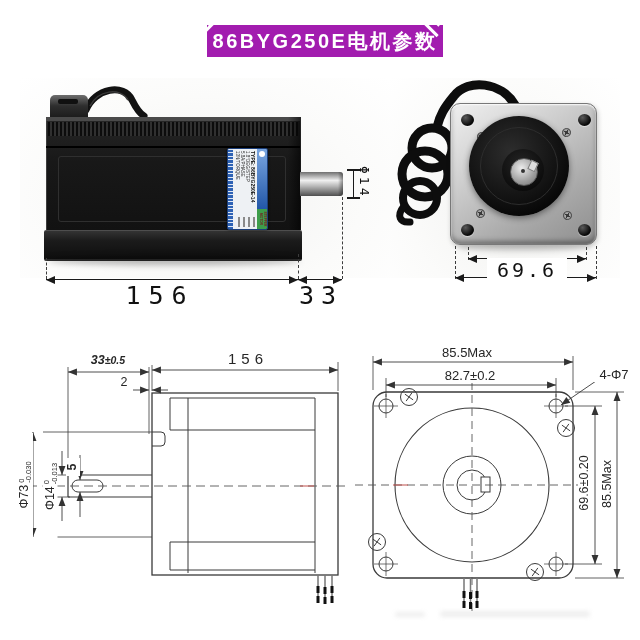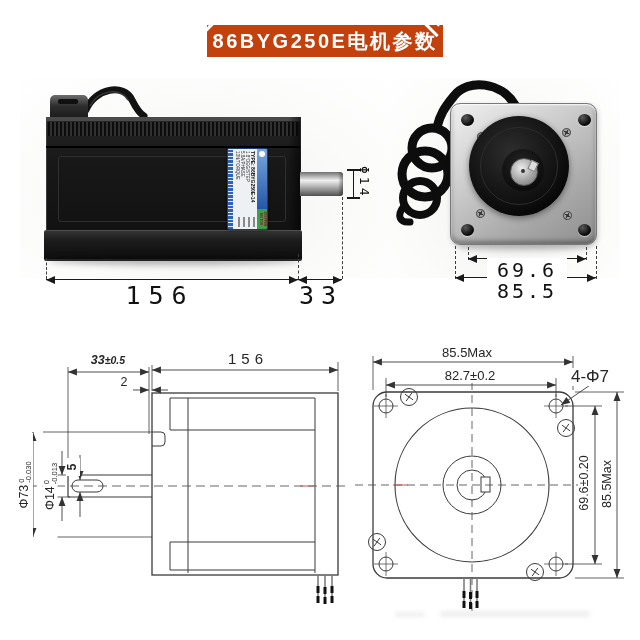--- a/index.html
+++ b/index.html
@@ -1,21 +1,21 @@
 <!DOCTYPE html>
 <html><head>
 <meta charset="utf-8">
 <style>
   html,body{margin:0;padding:0;background:#fff;}
   #canvas{position:relative;width:640px;height:640px;background:#fff;overflow:hidden;
           font-family:"Liberation Sans",sans-serif;}
   .abs{position:absolute;}
 
   
-  .banner{left:207px;top:25px;width:236px;height:32px;background:#c2410c;
+  .banner{left:207px;top:25px;width:236px;height:32px;background:#a21caf;
           display:flex;align-items:center;justify-content:center;z-index:5;}
   .banner-text{color:#fff;font-size:20px;font-weight:bold;letter-spacing:2.5px;white-space:nowrap;}
   .stripe{background:#fff;z-index:6;}
 
   
   .backdrop{background:radial-gradient(ellipse at 50% 60%, #f2f2f0 0%, #fbfbfa 60%, #ffffff 100%);}
 
   
   .connector{left:50px;top:95px;width:38px;height:24px;border-radius:5px 5px 2px 2px;
              background:linear-gradient(180deg,#6e6e6e,#2e2e2e 45%,#191919);}
@@ -208,21 +208,20 @@
   <div class="abs dashv" style="left:596px;top:246px;height:33px;"></div>
   <div class="abs dashv" style="left:468px;top:247px;height:13px;"></div>
   <div class="abs dashv" style="left:586px;top:247px;height:13px;"></div>
   <div class="abs dimline" style="left:468px;top:258px;width:118px;height:1px;"></div>
   <div class="abs arr-l" style="left:468px;top:254.5px;"></div>
   <div class="abs arr-r" style="left:577px;top:254.5px;"></div>
   <div class="abs dimline" style="left:455px;top:277px;width:141px;height:1px;"></div>
   <div class="abs arr-l" style="left:455px;top:273.5px;"></div>
   <div class="abs arr-r" style="left:587px;top:273.5px;"></div>
   <div class="abs photo-num" style="left:487px;top:258px;width:80px;font-size:20px;letter-spacing:3px;background:#fff;">69.6</div>
-  <div class="abs photo-num" style="left:487px;top:279px;width:80px;font-size:20px;letter-spacing:3px;">85.5</div>
 
   <svg class="abs" style="left:0;top:330px;" width="640" height="310" viewBox="0 330 640 310">
     <defs>
       <marker id="mA" viewBox="0 0 10 8" refX="9.5" refY="4" markerWidth="11" markerHeight="9" orient="auto-start-reverse">
         <path d="M0.5,0.5 L9.5,4 L0.5,7.5 Z" fill="#333"></path>
       </marker>
     </defs>
 
     <g stroke="#3a3a3a" fill="none">
       <rect x="152" y="393" width="186" height="182" stroke-width="1.3"></rect>
@@ -310,20 +309,20 @@
     <span>Φ14</span>
     <span class="stack">
       <span>0</span>
       <span>-0.013</span>
     </span>
   </div>
   <div class="abs dlabel rot" style="left:64px;top:460px;width:18px;height:14px;font-weight:bold;">5</div>
 
   <div class="abs dlabel" style="left:433px;top:346px;width:68px;font-size:13px;">85.5Max</div>
   <div class="abs dlabel" style="left:436px;top:369px;width:68px;font-size:13px;">82.7±0.2</div>
-  <div class="abs dlabel" style="left:568px;top:368px;width:44px;font-size:17px;">4-Φ7</div>
+  <div class="abs dlabel" style="left:592px;top:368px;width:44px;font-size:13px;">4-Φ7</div>
   <div class="abs dlabel rot" style="left:546px;top:476px;width:78px;height:14px;font-size:12.5px;">69.6±0.20</div>
   <div class="abs dlabel rot" style="left:572px;top:477px;width:72px;height:14px;font-size:12.5px;">85.5Max</div>
 
   <div class="abs smudge" style="left:440px;top:611px;width:150px;height:6px;"></div>
   <div class="abs smudge" style="left:395px;top:612px;width:30px;height:5px;"></div>
 
 </div>
 
 </body></html>

